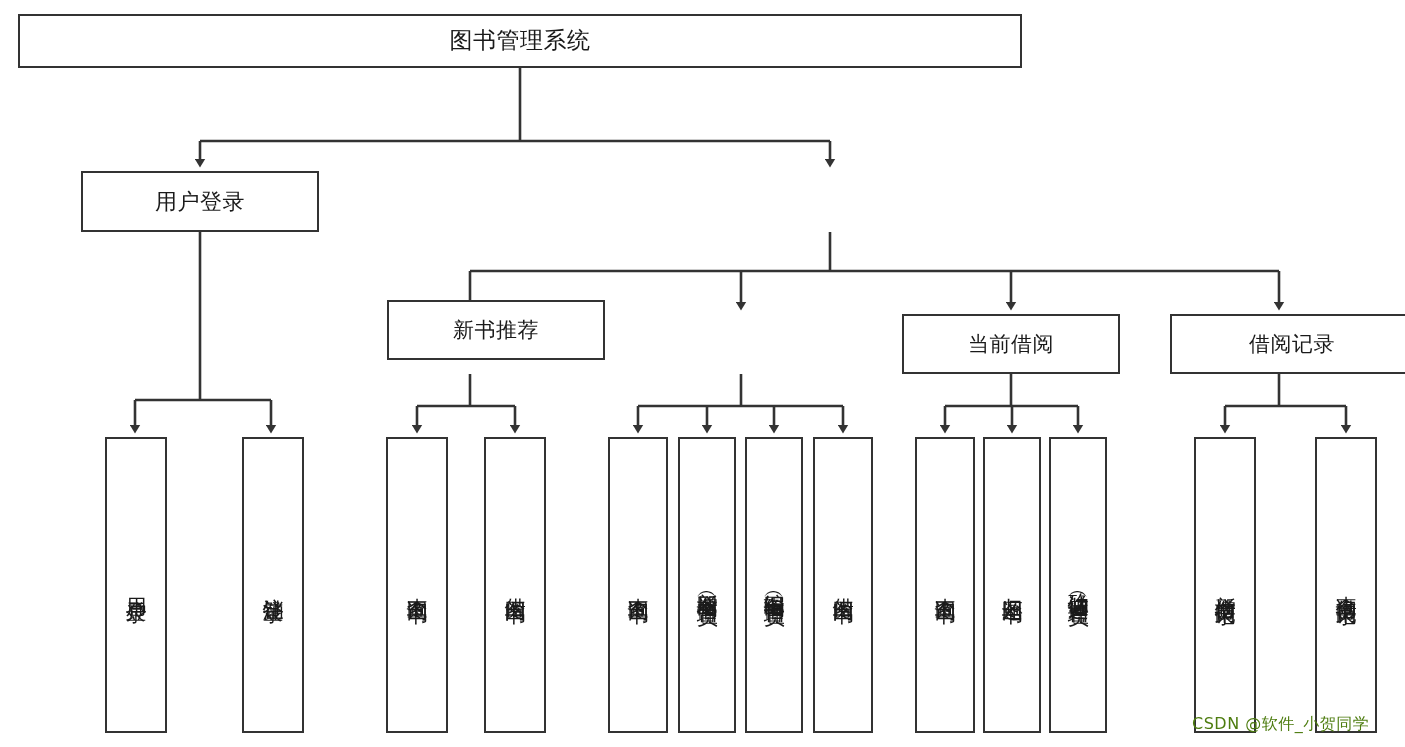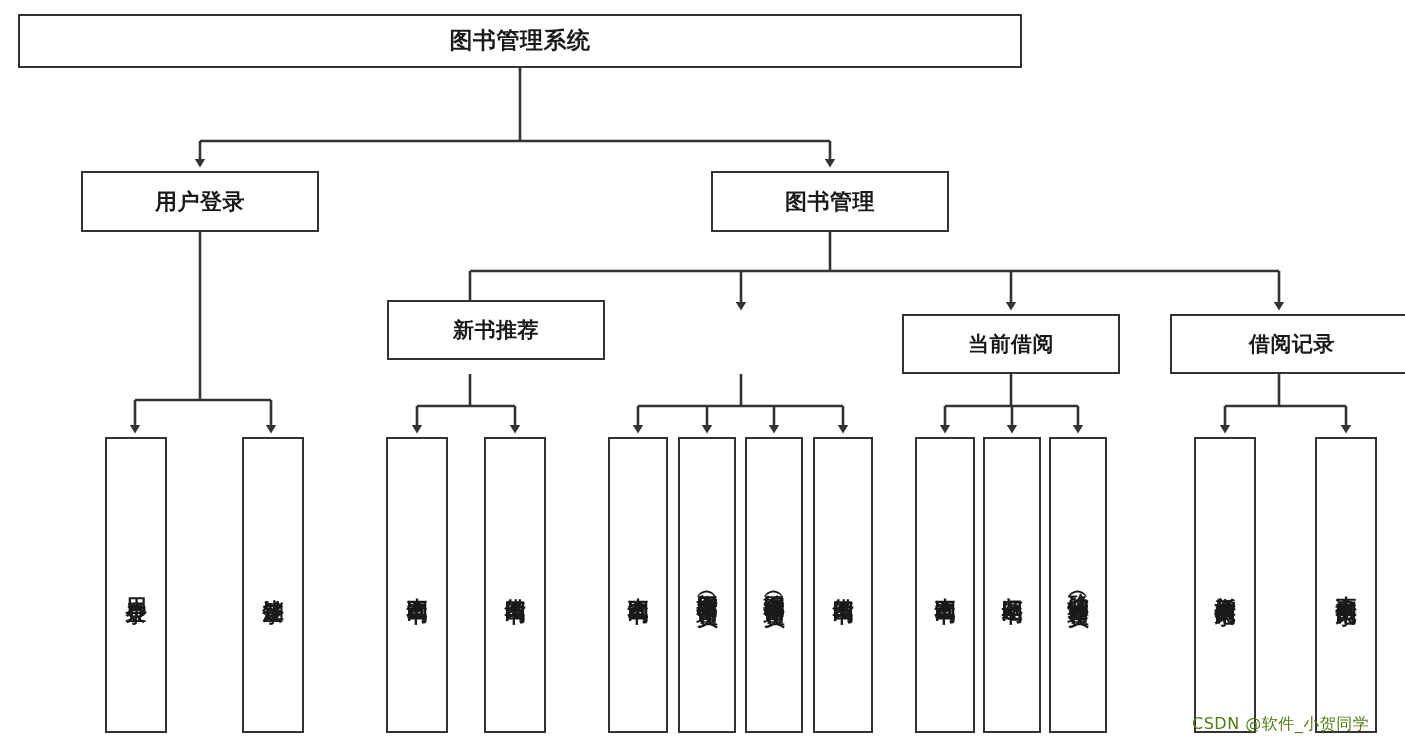--- a/index.html
+++ b/index.html
@@ -28,21 +28,20 @@
   .node {
     position: absolute;
     box-sizing: border-box;
     border: 2px solid #333333;
     background: #ffffff;
     display: flex;
     align-items: center;
     justify-content: center;
     text-align: center;
     color: #1a1a1a;
-    font-weight: bold;
   }
   .node .label {
     display: block;
     line-height: 1.18;
     letter-spacing: 0.5px;
   }
   .node-root {
     font-size: 23px;
   }
   .node-l2 {
@@ -125,23 +124,20 @@
     </g>
   </svg>
 
   <div class="node node-root" style="left:18px; top:14px; width:1004px; height:54px;">
     <span class="label">图书管理系统</span>
   </div>
 
   <div class="node node-l2" style="left:81px; top:171px; width:238px; height:61px;">
     <span class="label">用户登录</span>
   </div>
-  <div class="node node-l2" style="left:711px; top:171px; width:238px; height:61px;">
-    <span class="label">图书管理</span>
-  </div>
 
   <div class="node node-l3" style="left:361px; top:300px; width:218px; height:60px;margin-left:26px;">
     <span class="label">新书推荐</span>
   </div>
   <div class="node node-l3" style="left:902px; top:314px; width:218px; height:60px;justify-content:center;">
     <span class="label">当前借阅</span>
   </div>
   <div class="node node-l3" style="left:1170px; top:314px; width:244px; height:60px;">
     <span class="label">借阅记录</span>
   </div>

